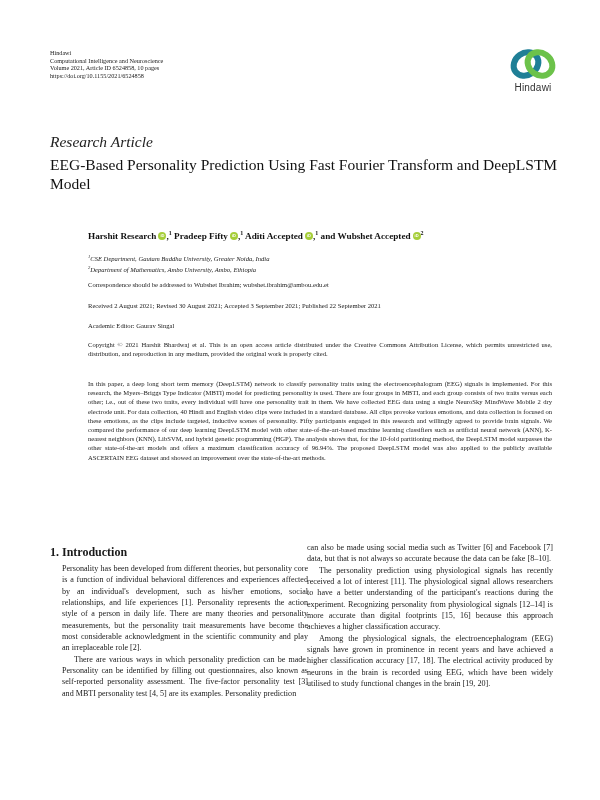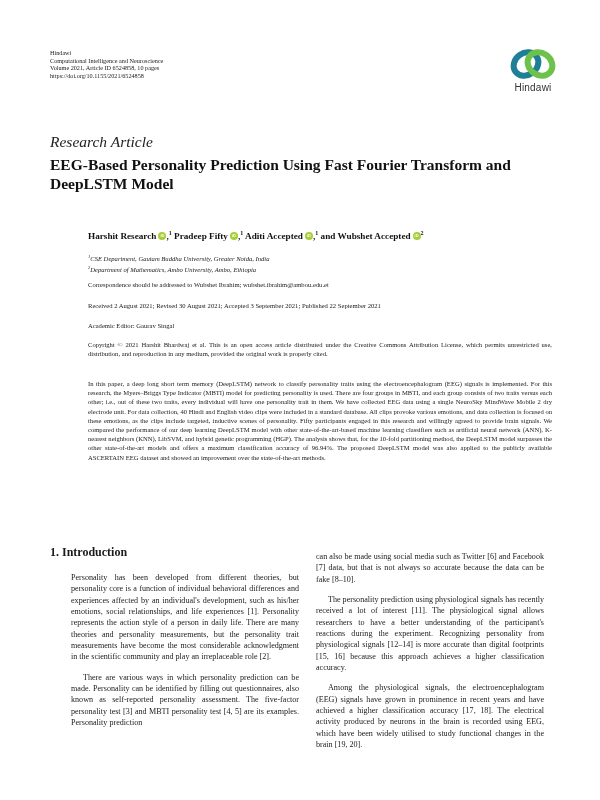--- a/index.html
+++ b/index.html
@@ -2,32 +2,32 @@
 <html><head>
 <meta charset="utf-8">
 <style>
   html, body { margin: 0; padding: 0; background: #ffffff; }
   body { width: 600px; height: 800px; position: relative; overflow: hidden; color: #1a1a1a; font-family: "Liberation Serif", "DejaVu Serif", serif; }
   .journal-meta { position: absolute; left: 50px; top: 49px; font-size: 6.2px; line-height: 7.6px; color: #222; }
   .logo { position: absolute; left: 500px; top: 47px; width: 66px; text-align: center; }
   .logo svg { display: block; margin: 0 auto; }
   .logo-text { font-family: "Liberation Sans", "DejaVu Sans", sans-serif; font-size: 10px; color: #333; margin-top: 1px; letter-spacing: 0.2px; }
   .article-type { position: absolute; left: 50px; top: 133px; font-style: italic; font-size: 15.5px; color: #222; text-align: center; }
-  .title { position: absolute; left: 50px; top: 155px; width: 520px; font-weight: bold; font-size: 15.5px; line-height: 19px; color: #111; }
+  .title { position: absolute; left: 50px; top: 155px; width: 520px; font-weight: normal; font-size: 15.5px; line-height: 19px; color: #111; }
   .authors { position: absolute; left: 88px; top: 230px; font-weight: bold; font-size: 9.2px; color: #111; white-space: nowrap; }
   .orcid { display: inline-block; width: 8px; height: 8px; border-radius: 50%; background: #a6ce39; vertical-align: -1px; margin-left: 2px; position: relative; }
   .orcid::after { content: "iD"; position: absolute; left: 0; top: 0; width: 8px; text-align: center; font-family: "Liberation Sans", sans-serif; font-size: 4px; line-height: 8px; color: #fff; font-weight: bold; }
   .authors sup { font-size: 6px; }
   .affils { position: absolute; left: 88px; top: 252px; font-style: italic; font-size: 6.6px; line-height: 9px; }
   .affils sup { font-size: 4.5px; }
   .meta-line { position: absolute; left: 88px; font-size: 6.6px; white-space: nowrap; }
   .block { position: absolute; left: 88px; width: 464px; font-size: 6.6px; line-height: 9.2px; text-align: justify; }
   .section-h { position: absolute; left: 50px; top: 545px; font-weight: bold; font-size: 12px; }
   .col { position: absolute; width: 246px; font-size: 8.1px; line-height: 11.35px; text-align: justify; }
-  .col p { margin: 9px; }
+  .col p { margin: 0; }
   .col p.indent { text-indent: 12px; }
 </style>
 </head>
 <body>
 
 <div class="journal-meta">
   <div>Hindawi</div>
   <div>Computational Intelligence and Neuroscience</div>
   <div>Volume 2021, Article ID 6524858, 10 pages</div>
   <div>https://doi.org/10.1155/2021/6524858</div>

